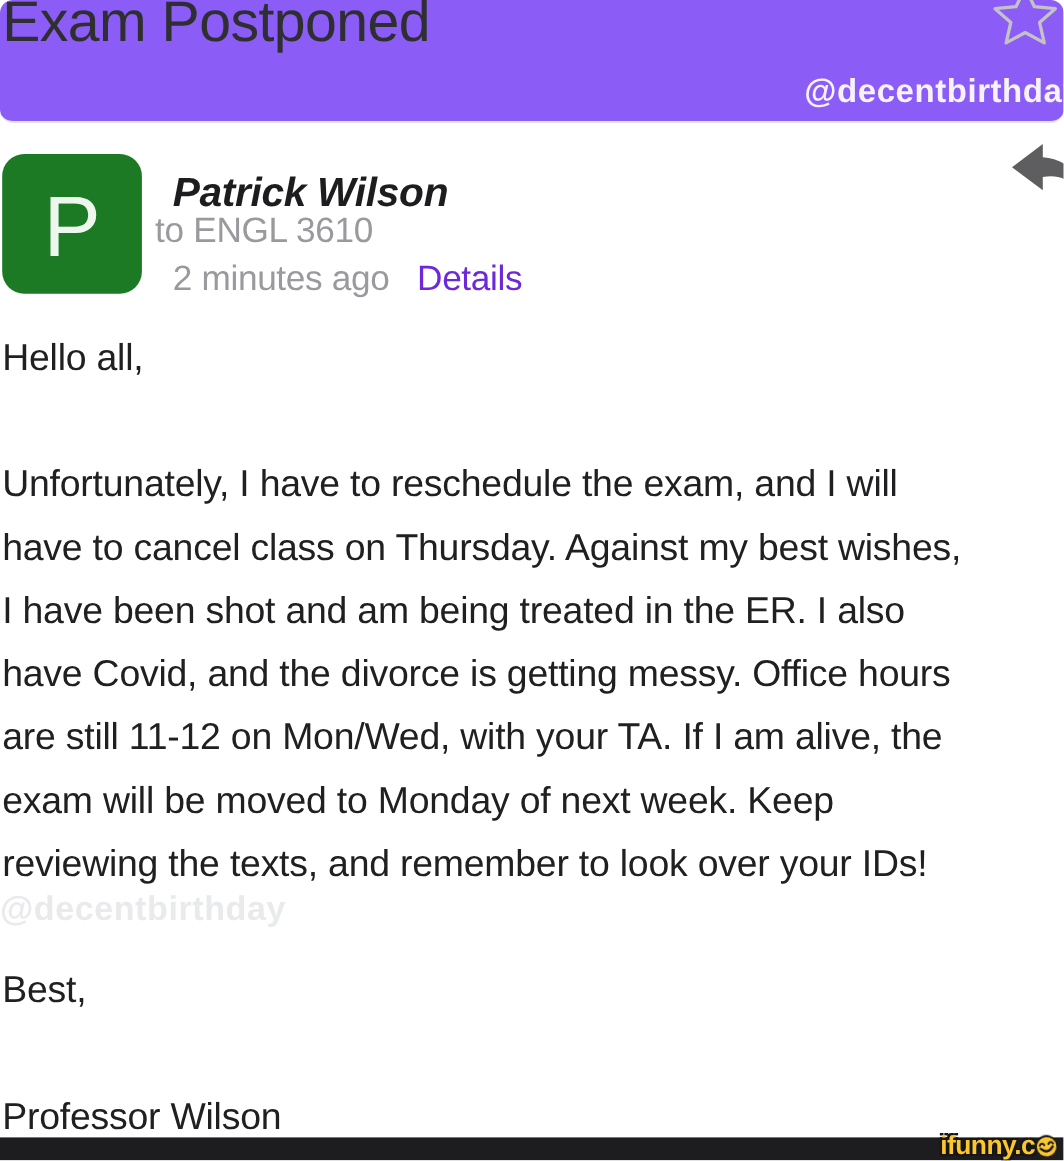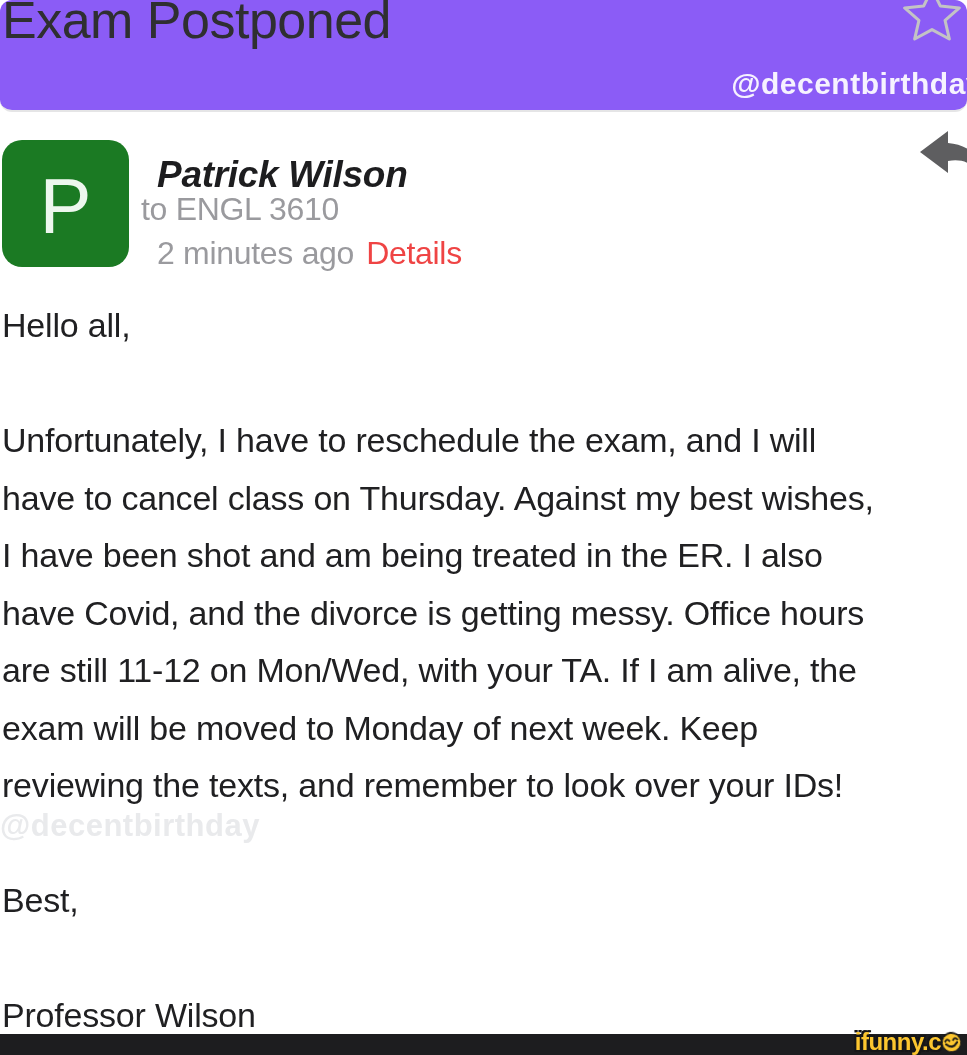--- a/index.html
+++ b/index.html
@@ -38,21 +38,21 @@
     font-size:37px;font-weight:700;color:#1d1d1f;letter-spacing:-0.3px;white-space:nowrap;font-style:italic;
   }
   .recipient{
     position:absolute;left:141px;top:191px;
     font-size:32px;color:#9a9a9e;letter-spacing:-0.3px;white-space:nowrap;
   }
   .meta{
     position:absolute;left:157px;top:235px;
     font-size:32px;color:#9a9a9e;letter-spacing:-0.3px;white-space:nowrap;
   }
-  .details-link{color:#ef4444;margin-left:12px;cursor:pointer;}
+  .details-link{color:#6d28d9;margin-left:25px;cursor:pointer;}
   .reply{position:absolute;left:918px;top:129px;width:78px;height:62px;}
   
   .bodytext{position:absolute;left:2px;top:297px;width:1100px;color:#202022;}
   .ln{
     height:57.5px;line-height:57.5px;font-size:34px;letter-spacing:-0.2px;
     white-space:nowrap;
   }
   .body-watermark{
     position:absolute;left:0px;top:808px;
     font-size:31px;font-weight:700;color:#e9eaec;letter-spacing:0.5px;white-space:nowrap;

